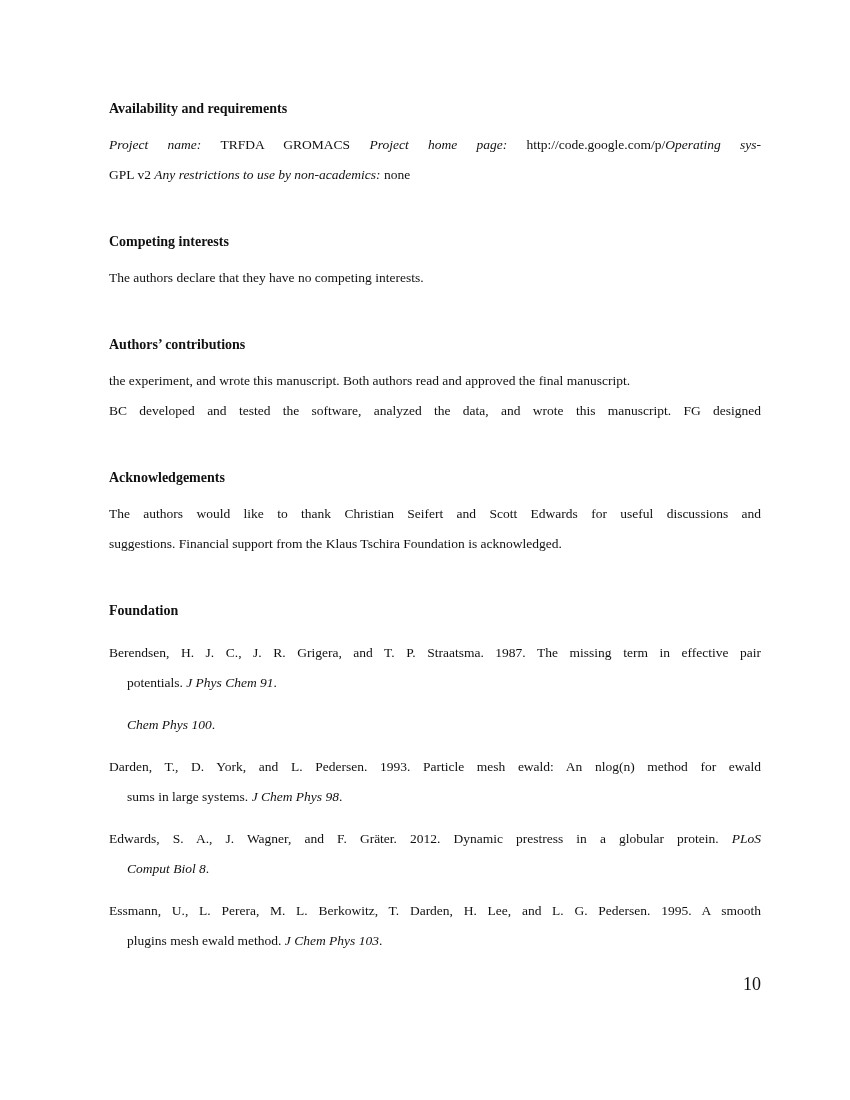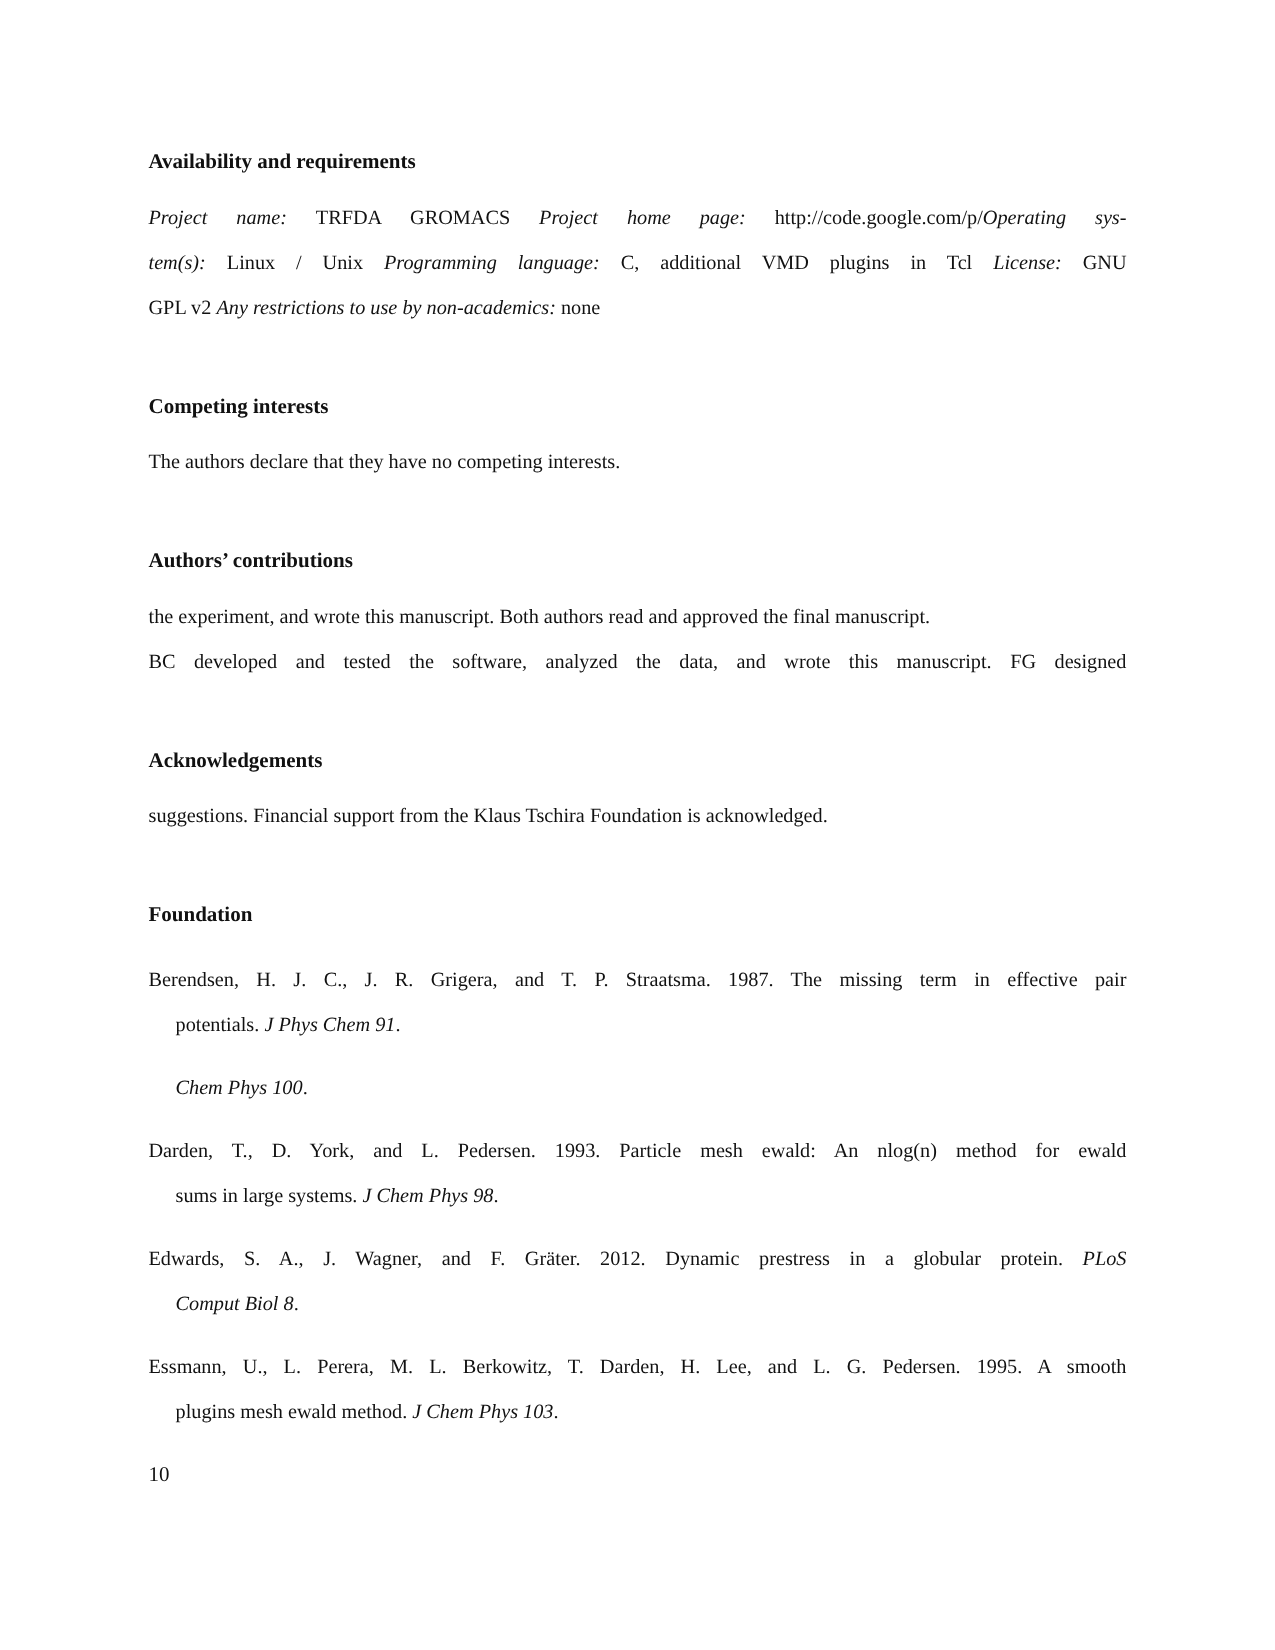--- a/index.html
+++ b/index.html
@@ -10,68 +10,68 @@
     color: #111111;
   }
   .sheet {
     position: relative;
     width: 850px; height: 1100px;
     background: #ffffff;
     overflow: hidden;
   }
   .content {
     position: absolute;
-    left: 99px; top: 94px;
+    left: 109px; top: 94px;
     width: 652px;
     font-size: 13.5px;
     line-height: 30px;
   }
   .h {
     font-weight: bold;
     font-size: 14px;
     line-height: 30px;
     margin: 37px 0 6px 0;
   }
   .h:first-child { margin-top: 0; }
   .para { margin: 0; }
   .line { line-height: 30px; }
   .jl { text-align: justify; text-align-last: justify; }
   .ind { padding-left: 18px; }
   .ref-item { margin-top: 12px; }
   .ref-item:first-of-type { margin-top: 0; }
   .pageno {
     margin-top: 13px;
-    text-align: left;
-    font-size: 14px;
+    text-align: right;
+    font-size: 18px;
     line-height: 30px;
   }
   i { }
 </style>
 </head>
 <body>
 
 <div class="sheet">
   <main class="content" id="content">
       <div class="h">Availability and requirements</div>
       <div class="para">
         <div class="line jl"><i>Project name: </i><span>TRFDA GROMACS </span><i>Project home page: </i><span>http://code.google.com/p/</span><i>Operating sys-</i></div>
-        <div class="line jl"><i>tem(s): </i><span>Linux / Unix </span><i>Programming language: </i><span>C, additional VMD plugins in Tcl </span><i>License: </i><span>GNU</span></div>
         <div class="line"><span>GPL v2 </span><i>Any restrictions to use by non-academics: </i><span>none</span></div>
       </div>
       <div class="h">Competing interests</div>
       <div class="para">
         <div class="line"><span>The authors declare that they have no competing interests.</span></div>
       </div>
       <div class="h">Authors’ contributions</div>
       <div class="para">
         <div class="line"><span>the experiment, and wrote this manuscript. Both authors read and approved the final manuscript.</span></div>
         <div class="line jl"><span>BC developed and tested the software, analyzed the data, and wrote this manuscript. FG designed</span></div>
       </div>
       <div class="h">Acknowledgements</div>
       <div class="para">
+        <div class="line jl"><span>The authors would like to thank Christian Seifert and Scott Edwards for useful discussions and</span></div>
         <div class="line"><span>suggestions. Financial support from the Klaus Tschira Foundation is acknowledged.</span></div>
       </div>
       <div class="h">Foundation</div>
       <div class="ref-item">
         <div class="line jl"><span>Berendsen, H. J. C., J. R. Grigera, and T. P. Straatsma. 1987. The missing term in effective pair</span></div>
         <div class="line ind"><span>potentials. </span><i>J Phys Chem 91</i><span>.</span></div>
       </div>
       <div class="ref-item">
         <div class="line ind"><i>Chem Phys 100</i><span>.</span></div>
       </div>

